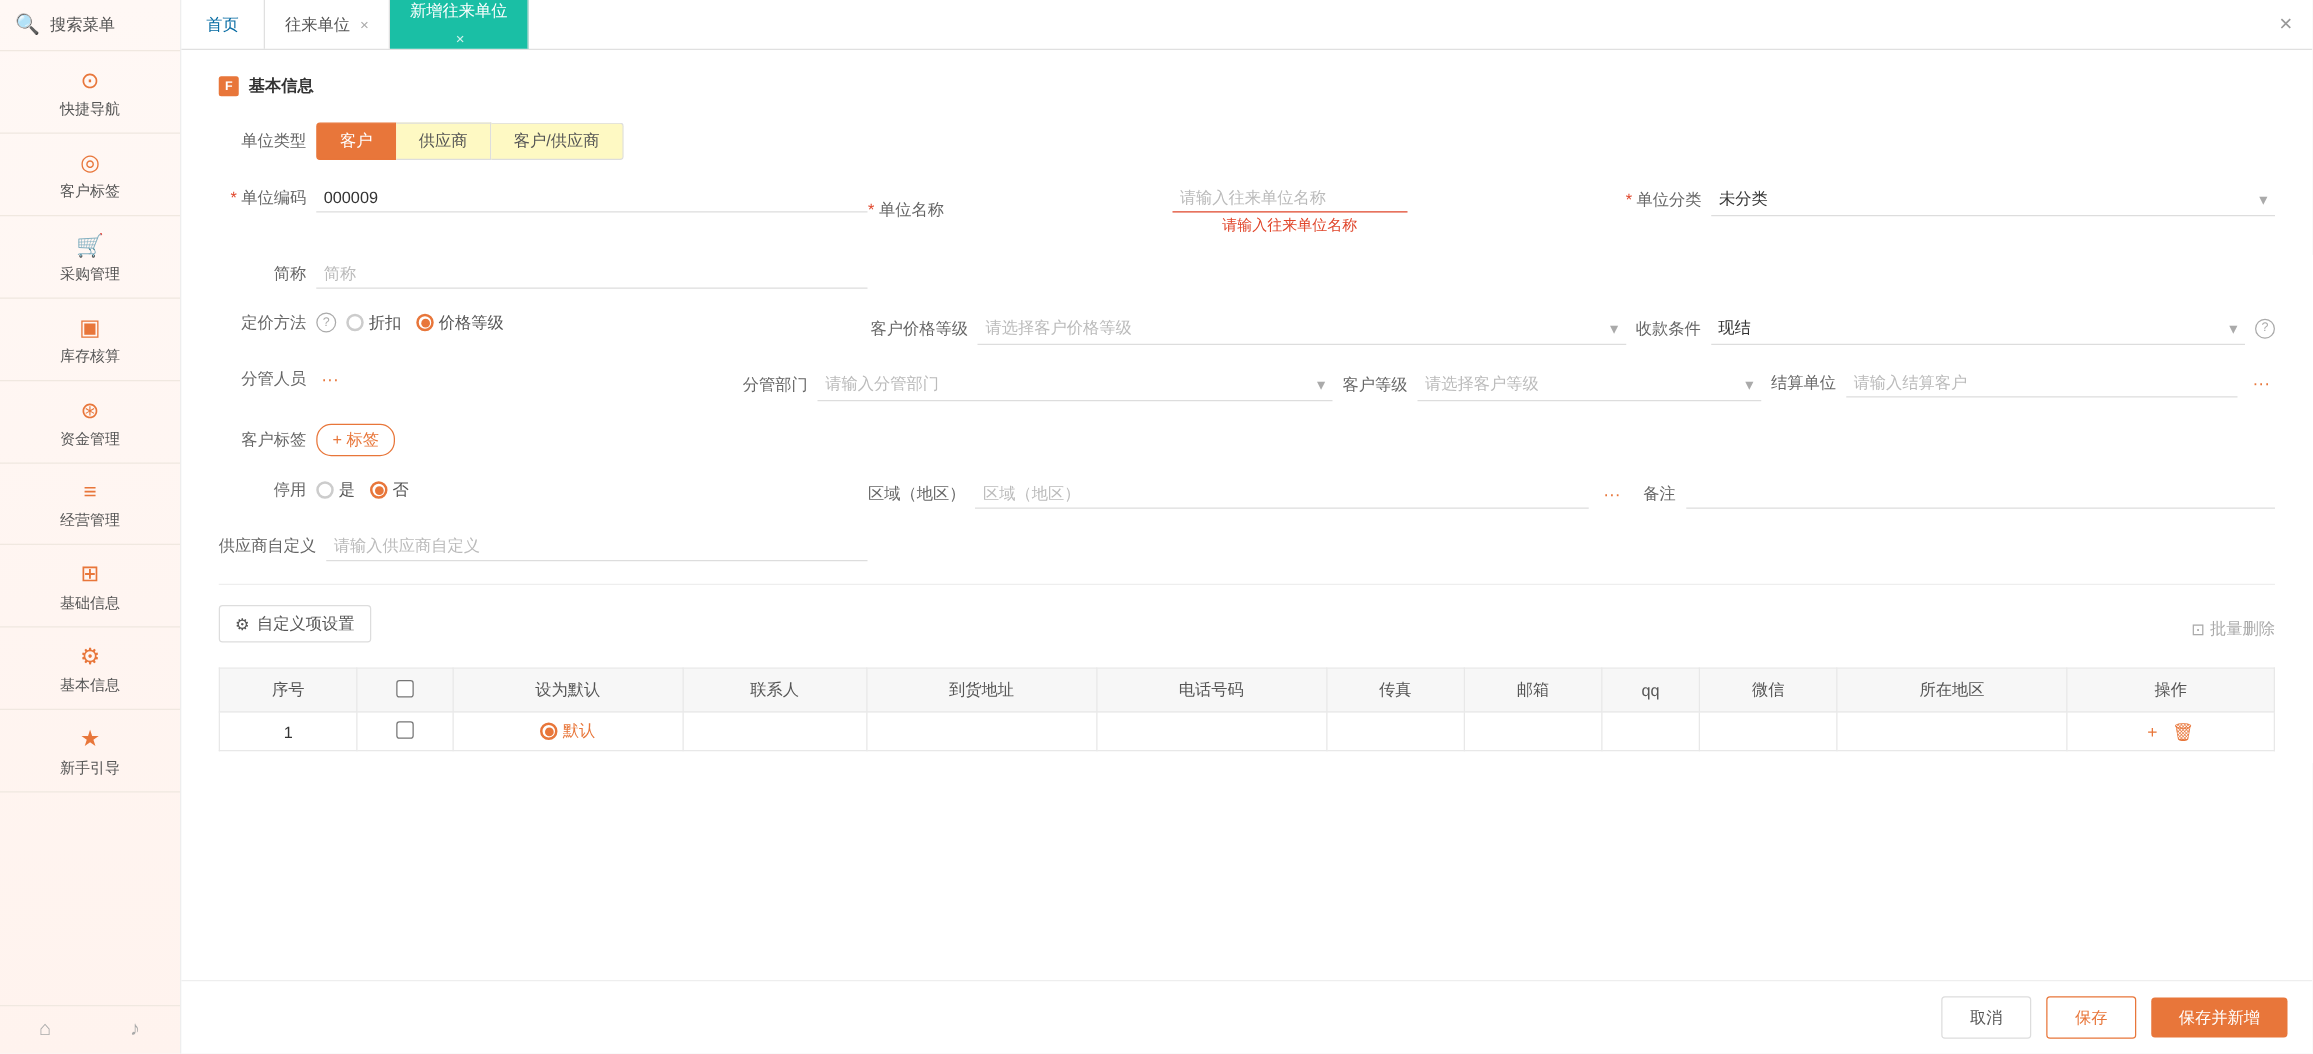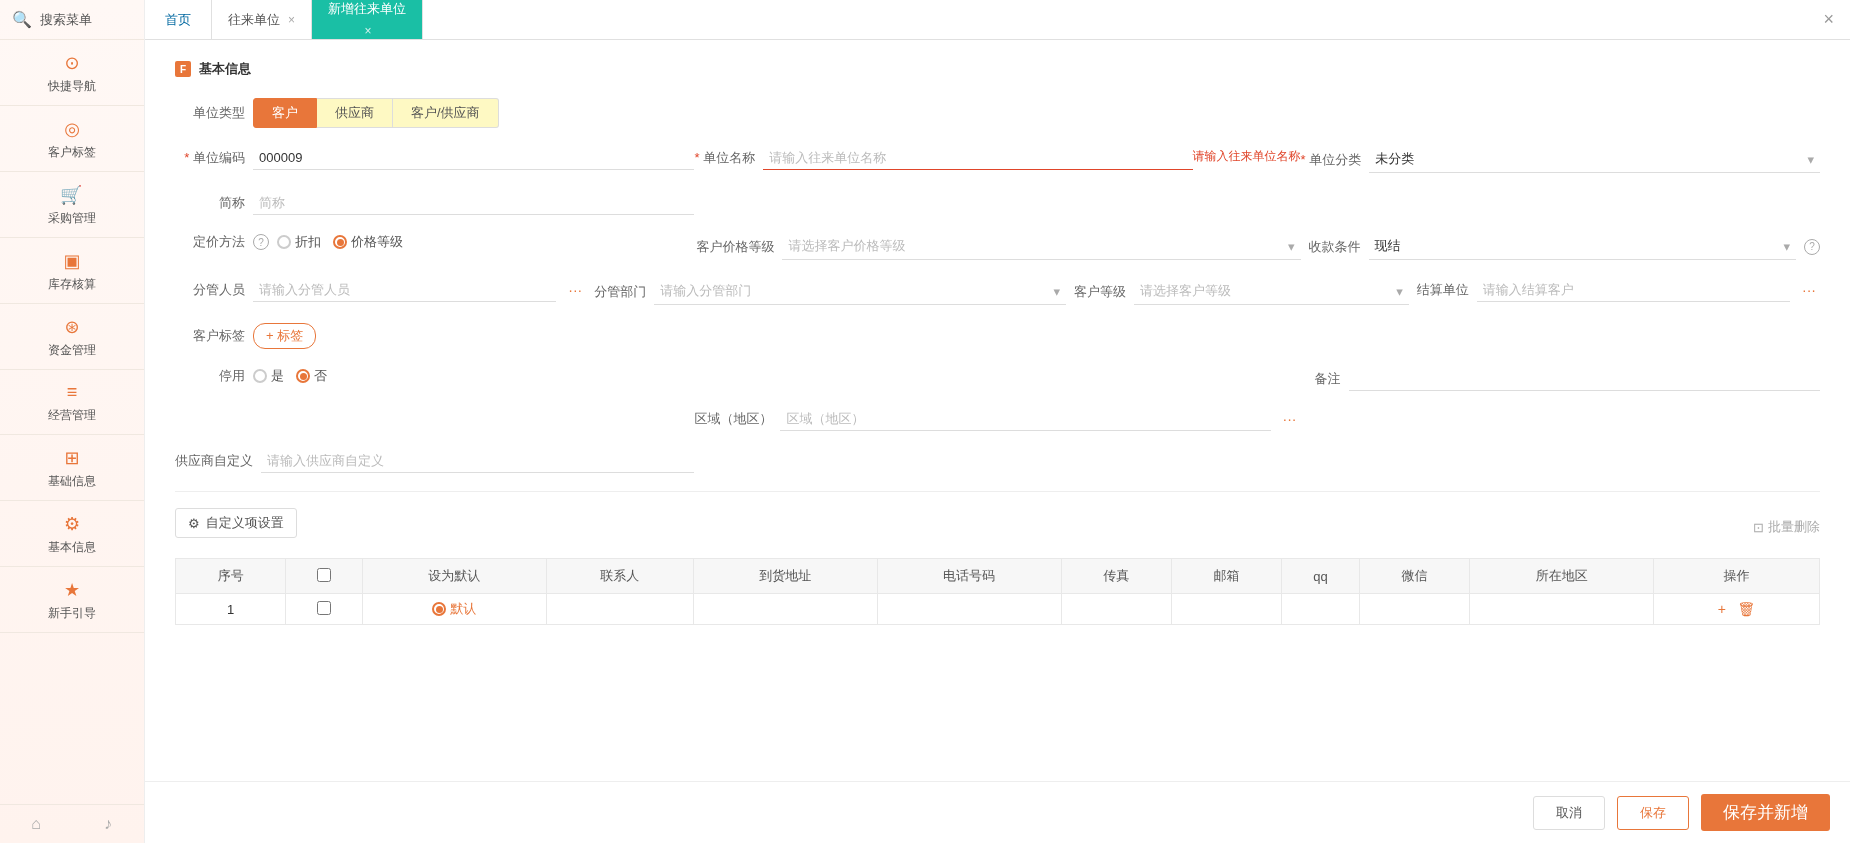--- a/index.html
+++ b/index.html
@@ -390,26 +390,28 @@
       cursor: pointer;
       border-radius: 3px;
       font-size: 13px;
     }
     .btn-save-new {
       padding: 7px 22px;
       background: #e8763a;
       color: #fff;
       cursor: pointer;
       border-radius: 3px;
-      font-size: 17px;
+      font-size: 13px;
       border: none;
     }
     .field-inner {
       display: flex;
-      flex: 1;
+      flex-direction: column;
+      flex: 1;
+      align-items: center;
     }
   </style>
 </head>
 <body>
 
 <div class="sidebar">
   <div class="sidebar-search">
     <span class="icon">🔍</span>
     <span>搜索菜单</span>
   </div>
@@ -554,21 +556,20 @@
           <span class="value">现结</span>
           <span class="arrow">▾</span>
         </div>
         <span class="help-icon">?</span>
       </div>
     </div>
 
     <div class="form-row">
       <div class="form-field" style="flex: 1.2;">
         <span class="form-label">分管人员</span>
-        <input class="form-input" type="text" placeholder="请输入分管人员" style="">
         <span class="more-btn">···</span>
       </div>
       <div class="form-field" style="flex: 1.4;">
         <span class="form-label" style="min-width:60px;">分管部门</span>
         <div class="form-select">
           <span>请输入分管部门</span>
           <span class="arrow">▾</span>
         </div>
       </div>
       <div class="form-field" style="flex: 1.0;">
@@ -601,21 +602,21 @@
           <div class="radio-item">
             <div class="radio-circle"></div>
             <span>是</span>
           </div>
           <div class="radio-item">
             <div class="radio-circle checked"></div>
             <span>否</span>
           </div>
         </div>
       </div>
-      <div class="form-field" style="flex: 1.4; margin-top: 40px;">
+      <div class="form-field" style="flex: 1.4;">
         <span class="form-label" style="min-width:70px;">区域（地区）</span>
         <input class="form-input" type="text" placeholder="区域（地区）" style="">
         <span class="more-btn">···</span>
       </div>
       <div class="form-field" style="flex: 1.2;">
         <span class="form-label" style="min-width:40px;">备注</span>
         <input class="form-input" type="text" style="">
       </div>
     </div>
 

